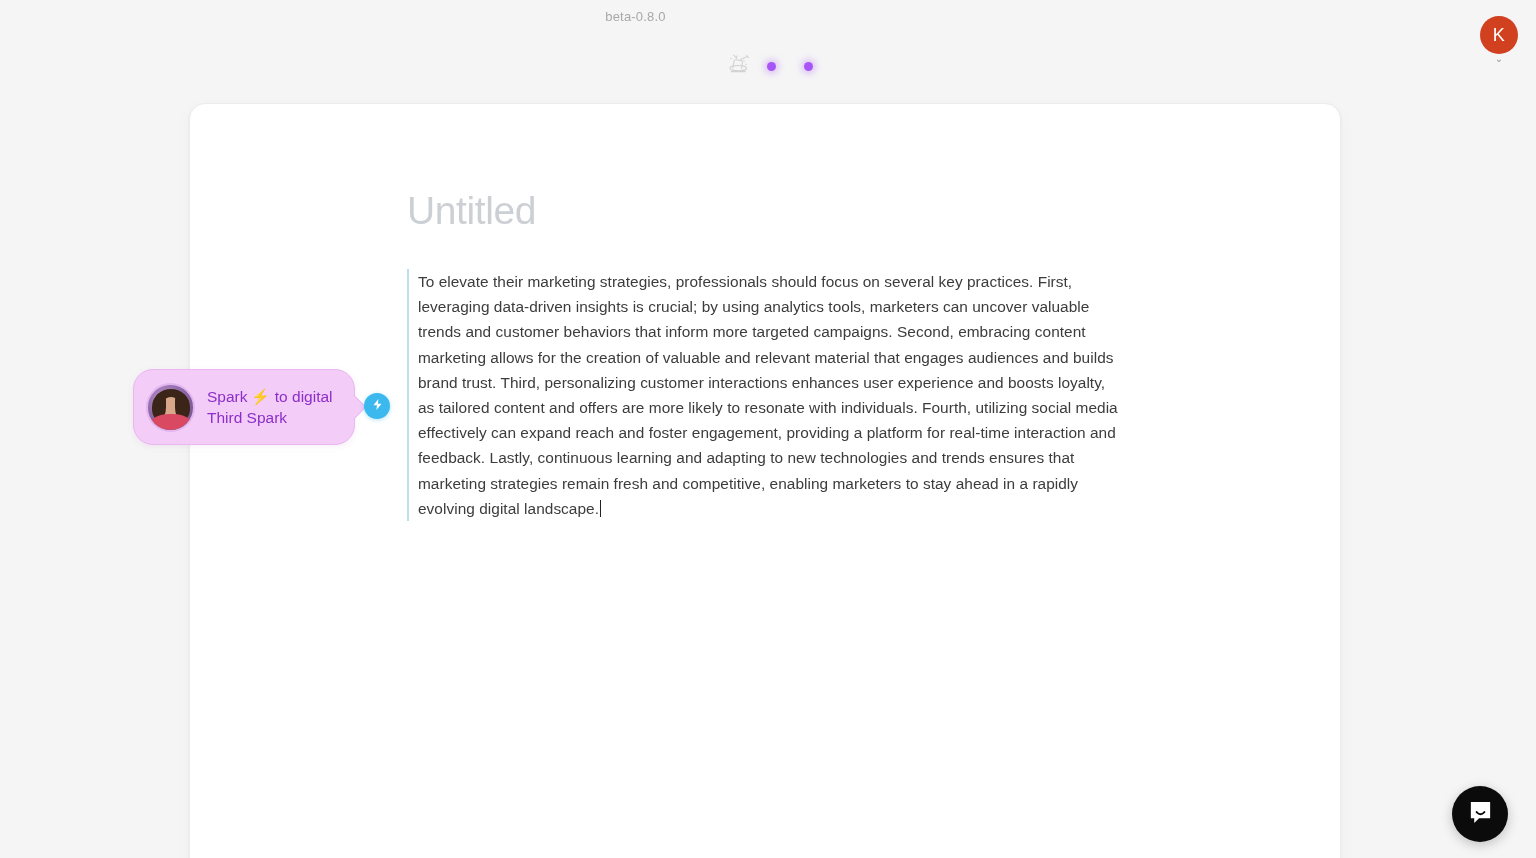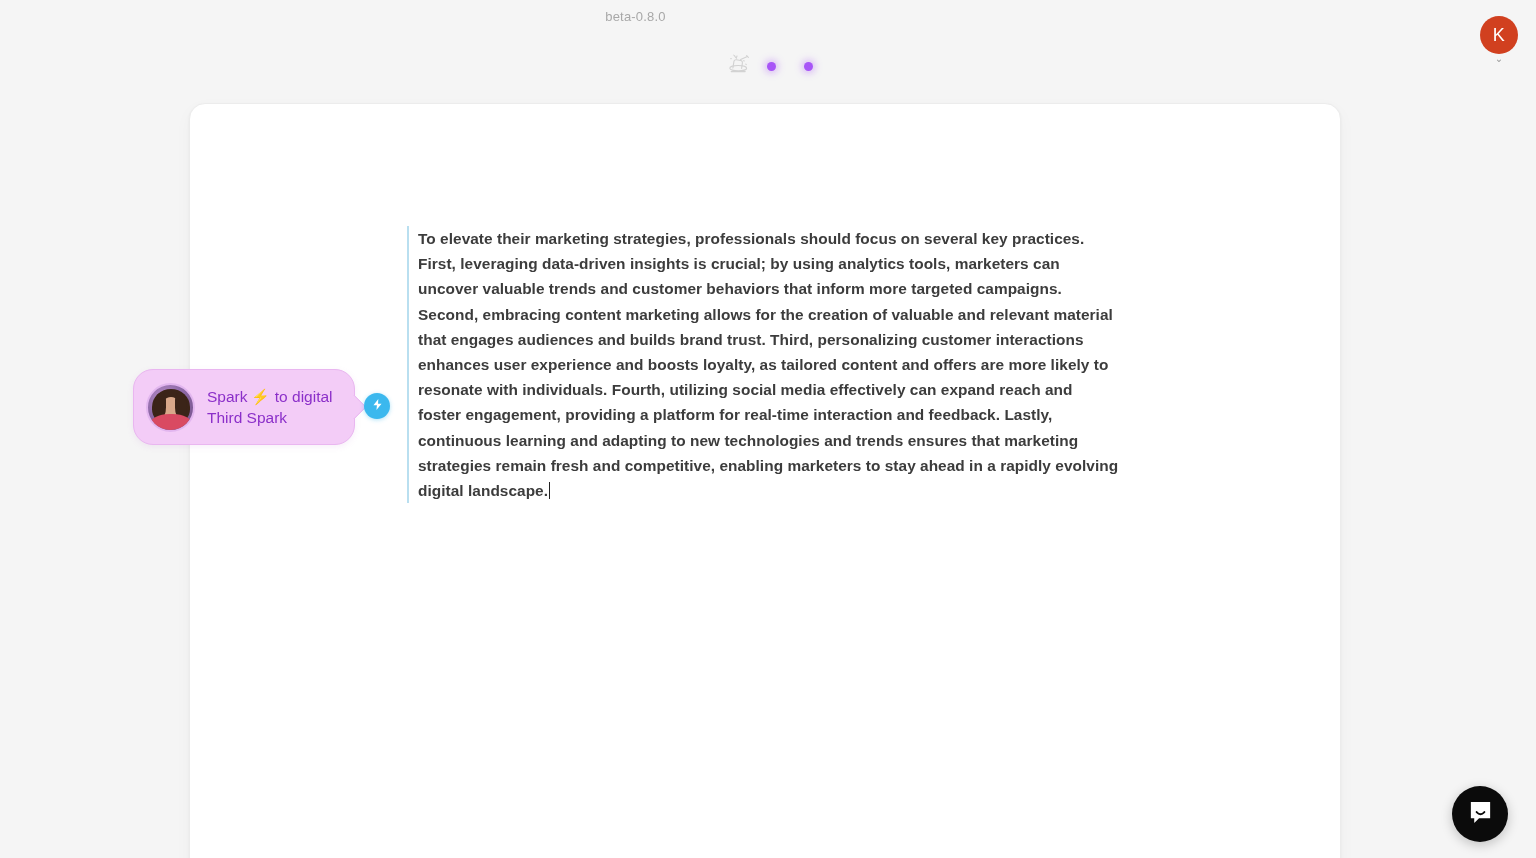--- a/index.html
+++ b/index.html
@@ -123,21 +123,20 @@
     cursor: text;
     width: 700px;
   }
 
   .doc-body-wrap {
     margin-top: 36px;
     padding-left: 9px;
     border-left: 2px solid #b9dff0;
     width: 712px;
     cursor: text;
-    font-weight: bold;
   }
 
   .doc-body {
     font-size: 15.4px;
     line-height: 25.2px;
     color: #3c3c3c;
     outline: none;
     letter-spacing: 0.05px;
   }
 
@@ -316,20 +315,21 @@
   <span class="dot second"></span>
 </div>
 
 <div class="account-wrap">
   <div class="account-avatar">K</div>
   <div class="account-caret">⌄</div>
 </div>
 
 <div class="doc-card">
   <div class="doc-inner">
+    <div class="doc-title">Untitled</div>
     <div class="doc-body-wrap">
       <div class="doc-body"><span>To elevate their marketing strategies, professionals should focus on several key practices. First, leveraging data-driven insights is crucial; by using analytics tools, marketers can uncover valuable trends and customer behaviors that inform more targeted campaigns. Second, embracing content marketing allows for the creation of valuable and relevant material that engages audiences and builds brand trust. Third, personalizing customer interactions enhances user experience and boosts loyalty, as tailored content and offers are more likely to resonate with individuals. Fourth, utilizing social media effectively can expand reach and foster engagement, providing a platform for real-time interaction and feedback. Lastly, continuous learning and adapting to new technologies and trends ensures that marketing strategies remain fresh and competitive, enabling marketers to stay ahead in a rapidly evolving digital landscape.</span><span class="caret"></span></div>
     </div>
   </div>
 </div>
 
 <div class="spark-tooltip">
   <div class="spark-avatar">
     <div class="hair"></div>
     <div class="face"></div>

